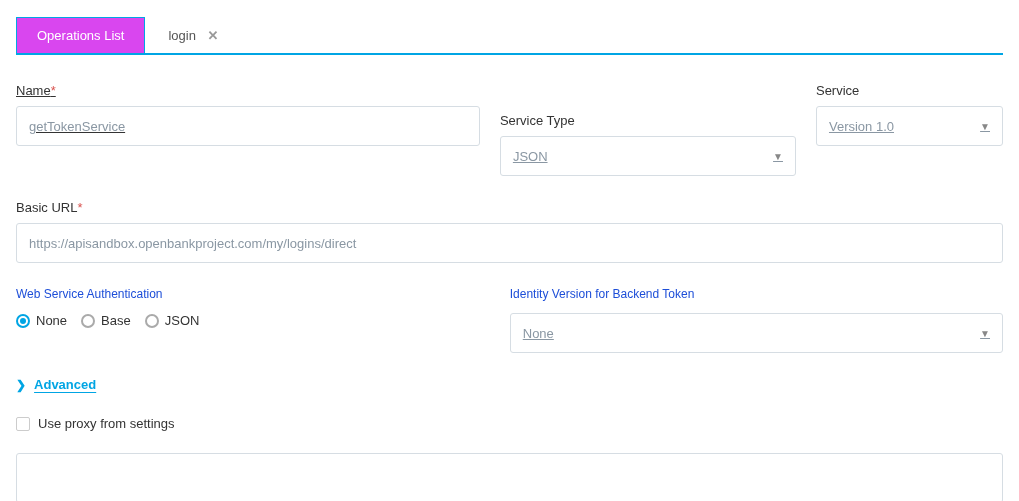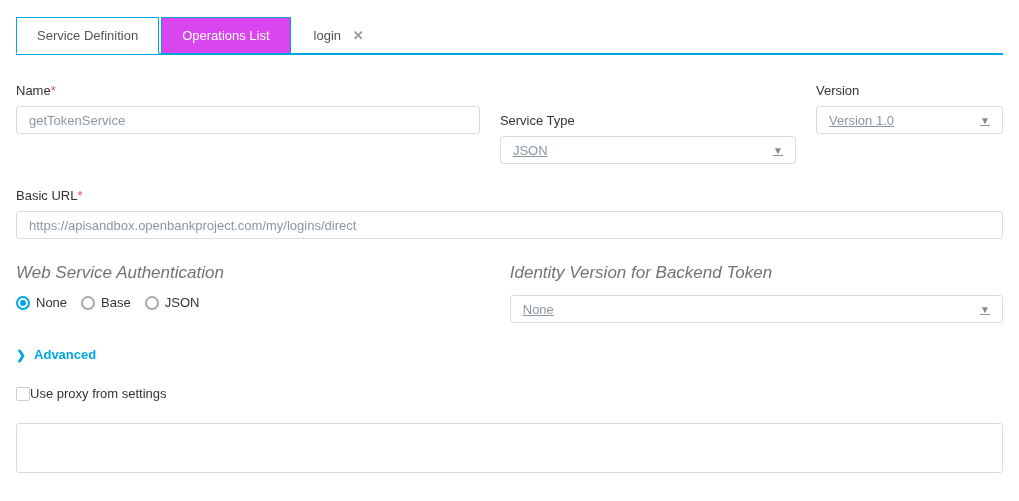--- a/index.html
+++ b/index.html
@@ -46,21 +46,21 @@
       margin-bottom: 24px;
     }
     .field { display: flex; flex-direction: column; }
     .field-label {
       font-size: 13px;
       color: #333;
       margin-bottom: 8px;
     }
     .required { color: #d9534f; }
     .text-input, .select-input {
-      height: 28px;
+      height: 40px;
       border: 1px solid #d6dde3;
       border-radius: 3px;
       padding: 0 12px;
       font-size: 13px;
       color: #8a97a3;
       background: #fff;
     }
     .select-input {
       display: flex;
       align-items: center;
@@ -68,83 +68,79 @@
       cursor: pointer;
       text-decoration: underline;
     }
     .select-input .caret {
       font-size: 10px;
       color: #888;
     }
     .full { flex: 1; }
     .fw { width: 100%; }
     .section-label {
-      font-size: 17px;
-      color: #737373;
+      font-size: 12px;
+      color: #1d4ed8;
       margin-bottom: 12px;
-      font-style: italic;
     }
     .radio-group { display: flex; gap: 14px; align-items: center; }
     .radio-item { display: flex; align-items: center; gap: 6px; cursor: pointer; }
     .radio {
       width: 14px; height: 14px; border: 2px solid #00A5E4; border-radius: 50%;
       display: inline-flex; align-items: center; justify-content: center;
     }
     .radio.gray { border-color: #aaa; }
     .radio .dot { width: 6px; height: 6px; background: #00A5E4; border-radius: 50%; }
     .advanced-link {
       display: flex; align-items: center; gap: 8px;
       color: #00A5E4; font-weight: 600; cursor: pointer;
       margin-bottom: 24px;
     }
     .advanced-link .chevron { font-size: 12px; }
-    .advanced-link span:last-child { text-underline-offset: 3px; }
-    .checkbox-row { display: flex; align-items: center; gap: 0; margin-bottom: 22px; }
+    .advanced-link span:last-child { text-decoration: underline; text-underline-offset: 3px; }
+    .checkbox-row { display: flex; align-items: center; gap: 8px; margin-bottom: 22px; }
     .checkbox {
       width: 14px; height: 14px; border: 1px solid #ccc; border-radius: 2px;
     }
     .textarea {
       width: 100%; height: 50px;
       border: 1px solid #d6dde3; border-radius: 3px;
       padding: 8px 12px; resize: none;
       font-family: inherit; font-size: 13px;
     }
   </style>
 </head>
 <body>
 
 <div class="tabs">
-  <div class="tab active">
-    <span>Service Definition</span>
-  </div>
   <div class="tab filled">
     <span>Operations List</span>
   </div>
   <div class="tab">
     <span>login</span>
     <span class="close-icon">✕</span>
   </div>
 </div>
 
 <div class="row">
-  <div class="field" style="flex:0 0 47%;">
+  <div class="field" style="flex:0 0 47%;text-decoration:underline;">
     <label class="field-label">
       <span>Name</span><span class="required">*</span>
     </label>
     <input type="text" class="text-input" value="getTokenService" style="">
   </div>
   <div class="field" style="flex:0 0 30%;margin-top:30px;">
     <label class="field-label">Service Type</label>
     <div class="select-input">
       <span>JSON</span>
       <span class="caret">▼</span>
     </div>
   </div>
   <div class="field full">
-    <label class="field-label">Version</label>
+    <label class="field-label">Service</label>
     <div class="select-input">
       <span>Version 1.0</span>
       <span class="caret">▼</span>
     </div>
   </div>
 </div>
 
 <div class="row">
   <div class="field fw">
     <label class="field-label">

